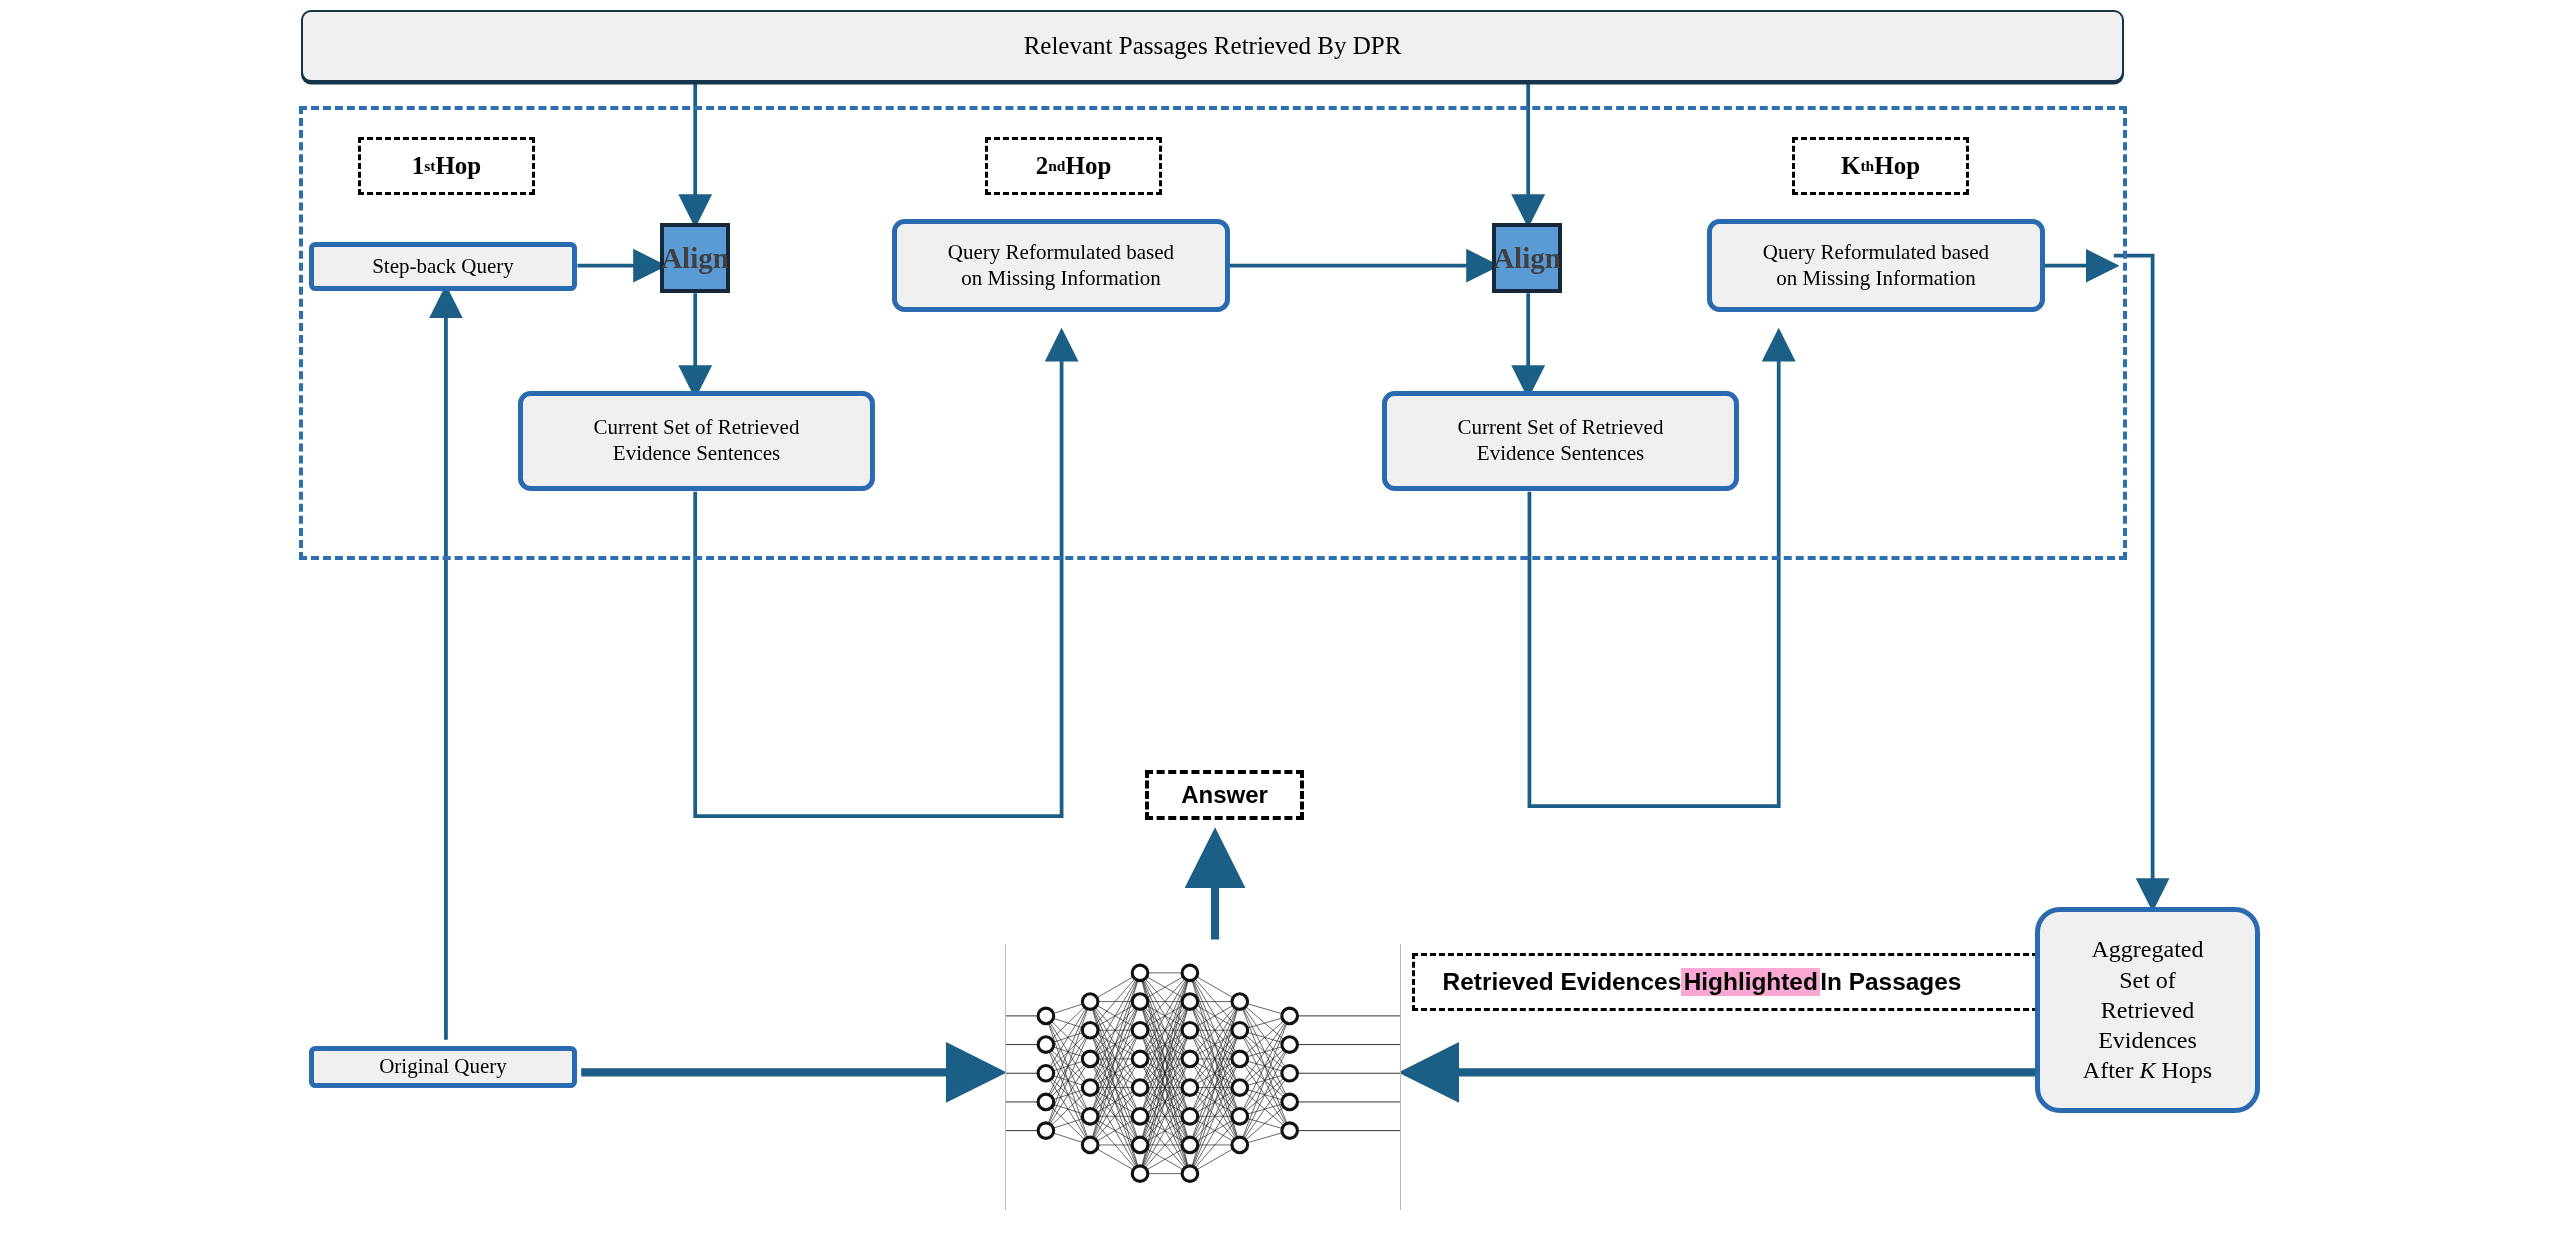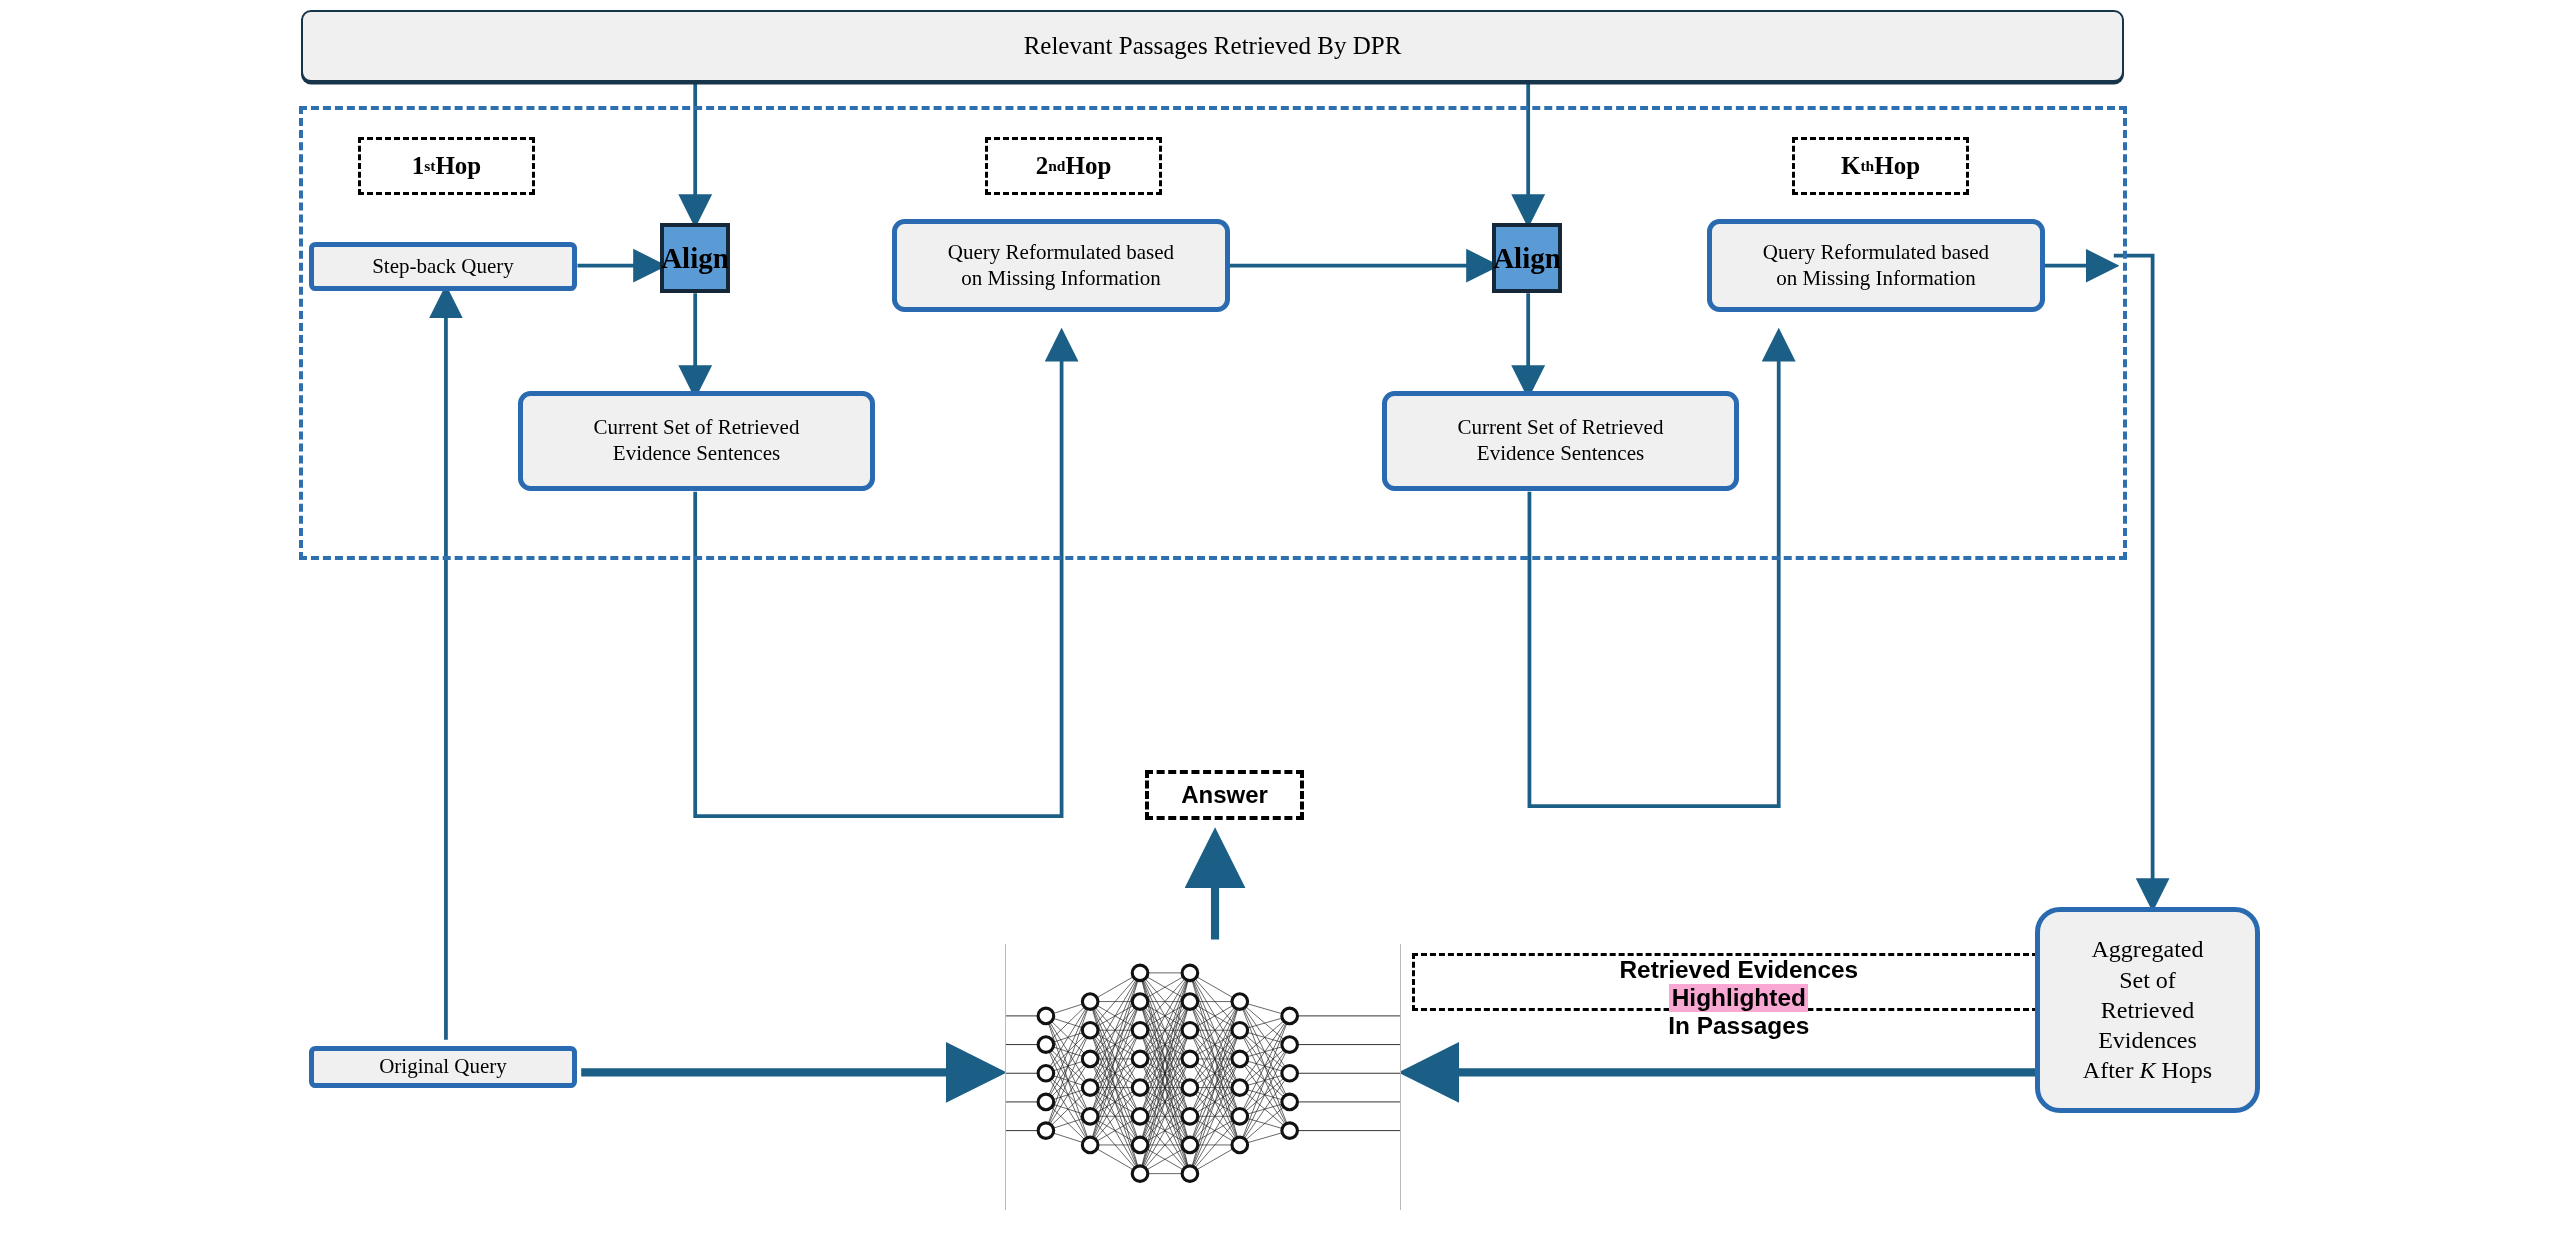--- a/index.html
+++ b/index.html
@@ -56,21 +56,21 @@
     line-height: 1.22;
     padding: 2.5px 6.3px;
   }
   .proc-box.tight { border-radius: 6.3px; }
 
   
   .align-box {
     background: #5b9bd5;
     border: 4.4px solid #14283a;
     display: flex; align-items: center; justify-content: center;
-    color: #000000;
+    color: #404040;
     font-size: 29px;
     font-weight: bold;
   }
 
   
   #answer-label {
     border: 4.4px dashed #000;
     display: flex; align-items: center; justify-content: center;
     font-family: "Liberation Sans", sans-serif;
     font-weight: bold;
@@ -495,21 +495,21 @@
           <circle cx="375" cy="321" r="12.5" fill="#ffffff" stroke="#111111" stroke-width="5"></circle>
           <circle cx="455" cy="114" r="12.5" fill="#ffffff" stroke="#111111" stroke-width="5"></circle>
           <circle cx="455" cy="160" r="12.5" fill="#ffffff" stroke="#111111" stroke-width="5"></circle>
           <circle cx="455" cy="206" r="12.5" fill="#ffffff" stroke="#111111" stroke-width="5"></circle>
           <circle cx="455" cy="252" r="12.5" fill="#ffffff" stroke="#111111" stroke-width="5"></circle>
           <circle cx="455" cy="298" r="12.5" fill="#ffffff" stroke="#111111" stroke-width="5"></circle>
         </g>
     </svg>
   </div>
 
-  <div id="evidence-banner" class="abs" style="left:1412px; top:953px; width:626px; height:58px;flex-direction:column;">
+  <div id="evidence-banner" class="abs" style="left:1412px; top:953px; width:626px; height:58px;">
     <span>Retrieved Evidences </span>
       <span class="hl">Highlighted</span>
       <span> In Passages</span>
   </div>
 
   <div class="proc-box abs" style="left:2035px; top:907px; width:225px; height:206px; border-radius:25px; font-size:24px; line-height:1.26;">
     <span>
       <span>Aggregated</span><br>
       <span>Set of</span><br>
       <span>Retrieved</span><br>

